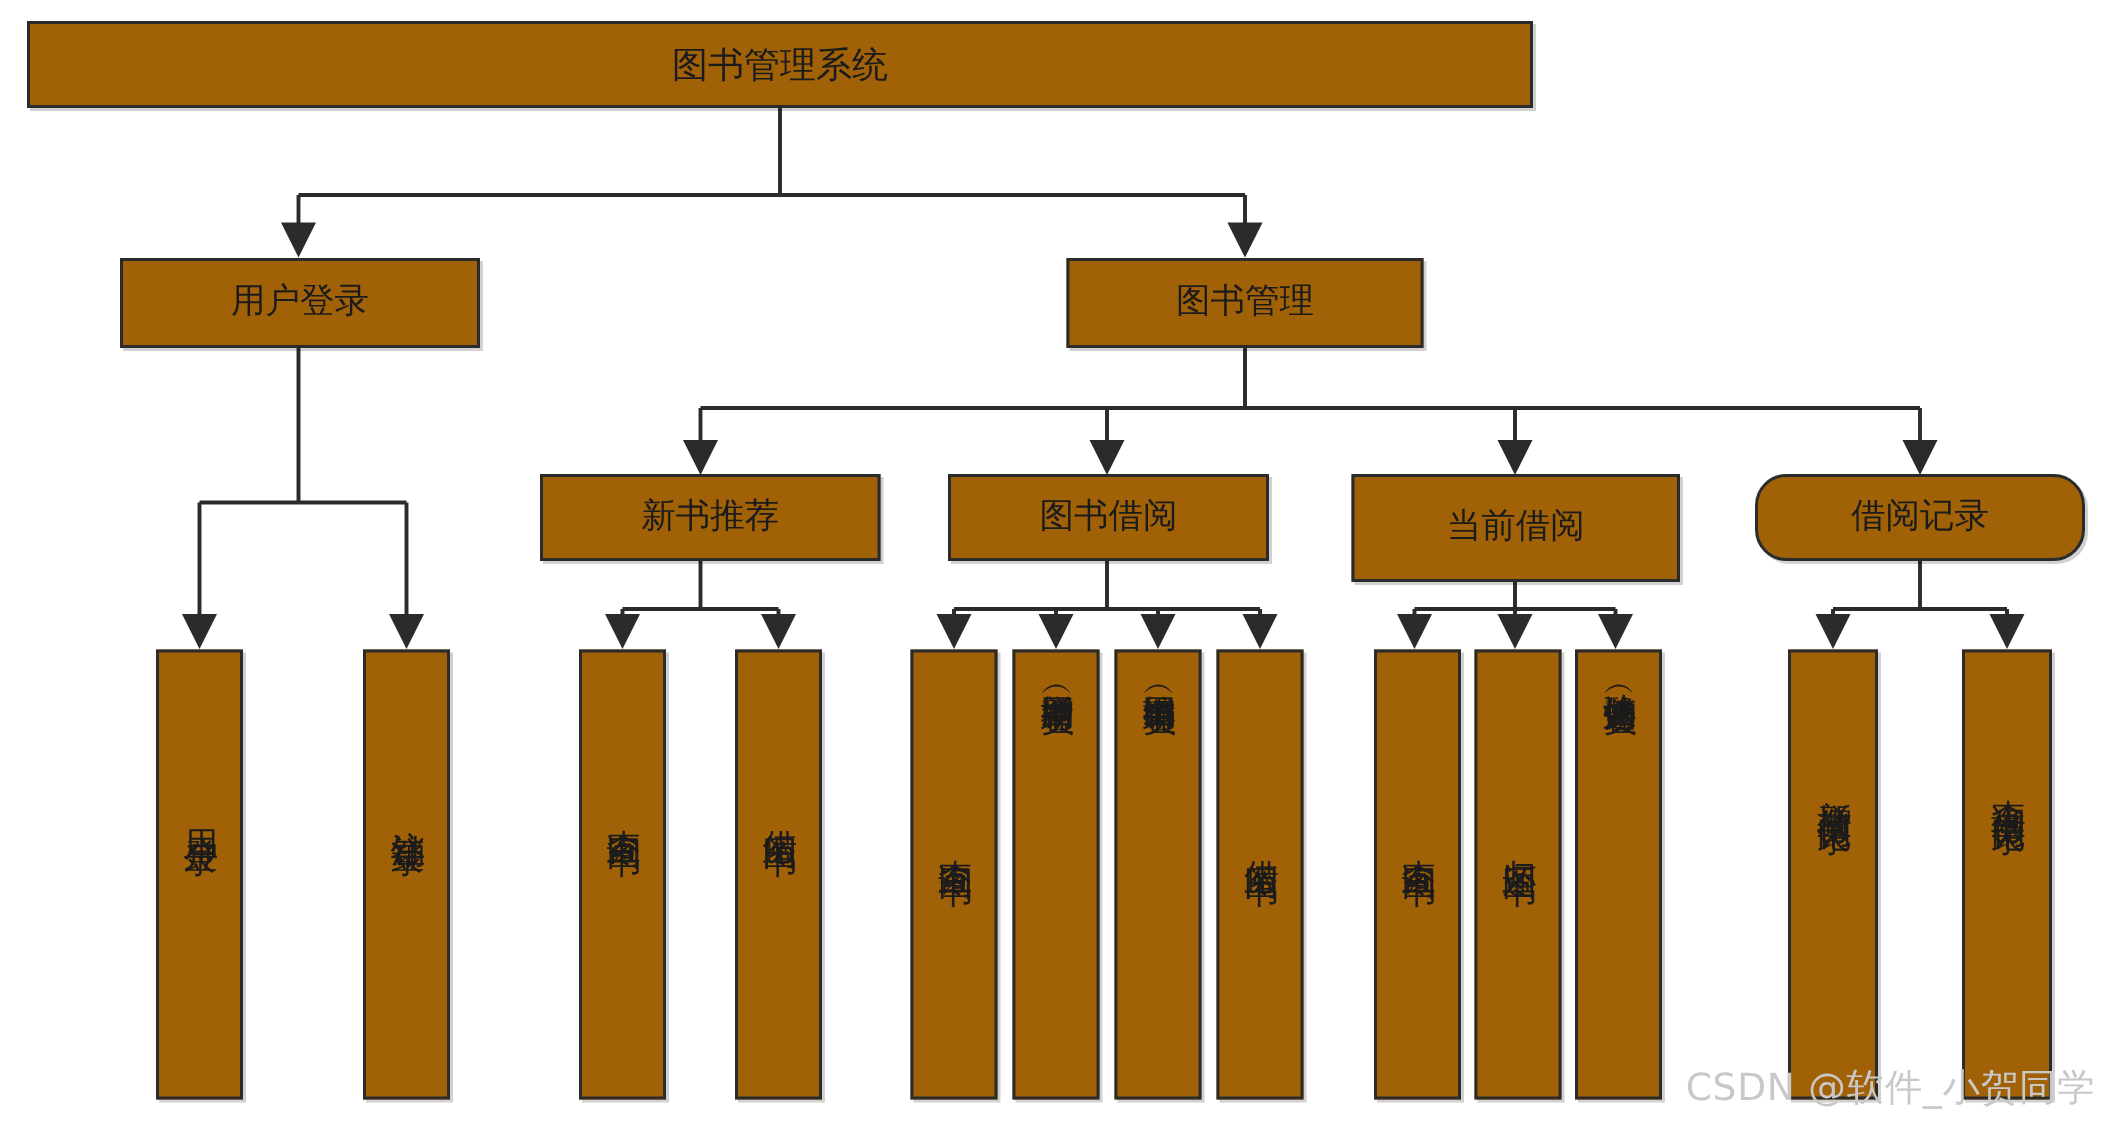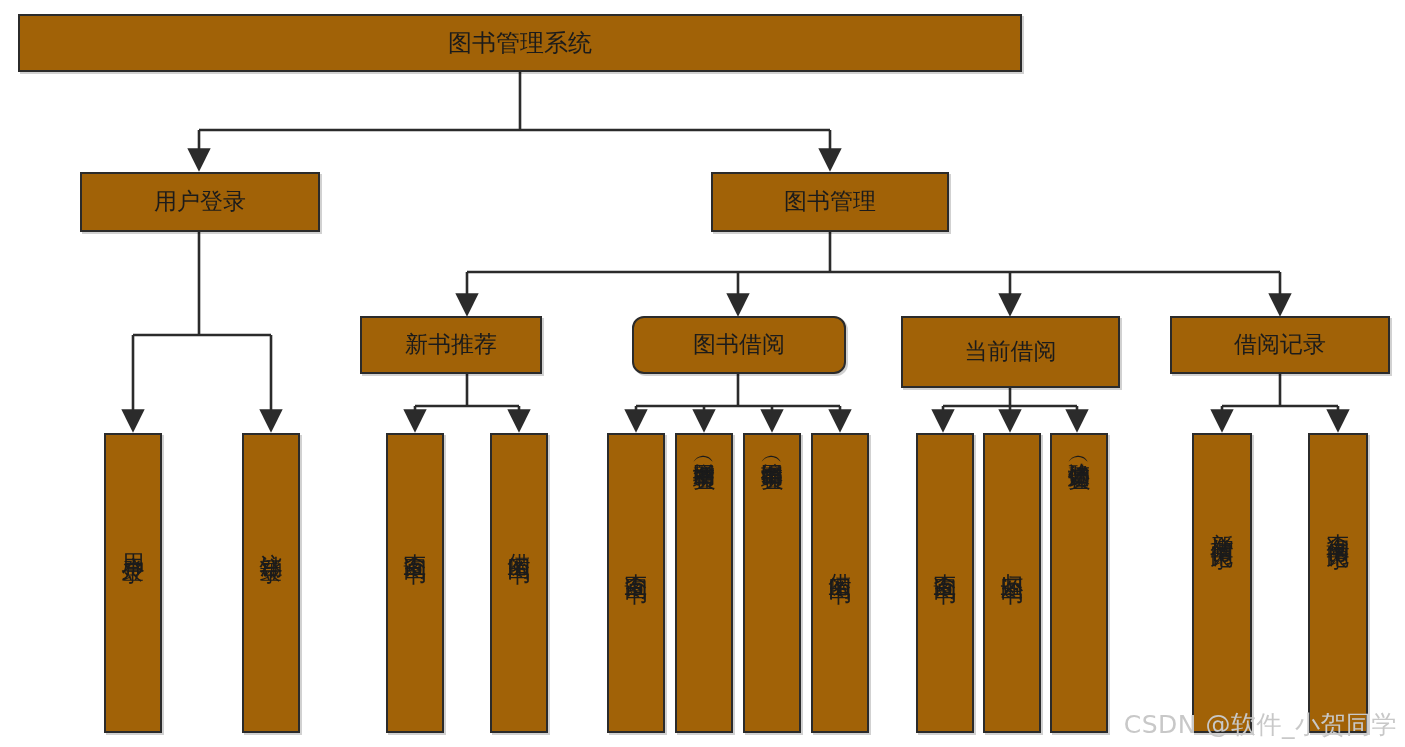--- a/index.html
+++ b/index.html
@@ -141,30 +141,30 @@
     <span class="lbl">图书管理系统</span>
   </div>
 
   <div class="node horiz" style="left:80px; top:172px; width:240px; height:60px;">
     <span class="lbl">用户登录</span>
   </div>
   <div class="node horiz" style="left:711px; top:172px; width:238px; height:60px;">
     <span class="lbl">图书管理</span>
   </div>
 
-  <div class="node horiz" style="left:360px; top:316px; width:182px; height:58px;">
+  <div class="node horiz" style="left:360px; top:316px; width:227px; height:58px;">
     <span class="lbl">新书推荐</span>
   </div>
-  <div class="node horiz" style="left:632px; top:316px; width:214px; height:58px;border-radius:12px;">
+  <div class="node horiz" style="left:632px; top:316px; width:214px; height:58px;">
     <span class="lbl">图书借阅</span>
   </div>
   <div class="node horiz" style="left:901px; top:316px; width:219px; height:72px;">
     <span class="lbl">当前借阅</span>
   </div>
-  <div class="node horiz" style="left:1170px; top:316px; width:220px; height:58px;">
+  <div class="node horiz" style="left:1170px; top:316px; width:220px; height:58px;border-radius:21px;">
     <span class="lbl">借阅记录</span>
   </div>
 
   <div class="node vert mid3" style="left:104px; top:433px; width:58px; height:300px;">
     <span class="lbl">用户登录</span>
   </div>
   <div class="node vert mid3" style="left:242px; top:433px; width:58px; height:300px;">
     <span class="lbl">注销登录</span>
   </div>
 

